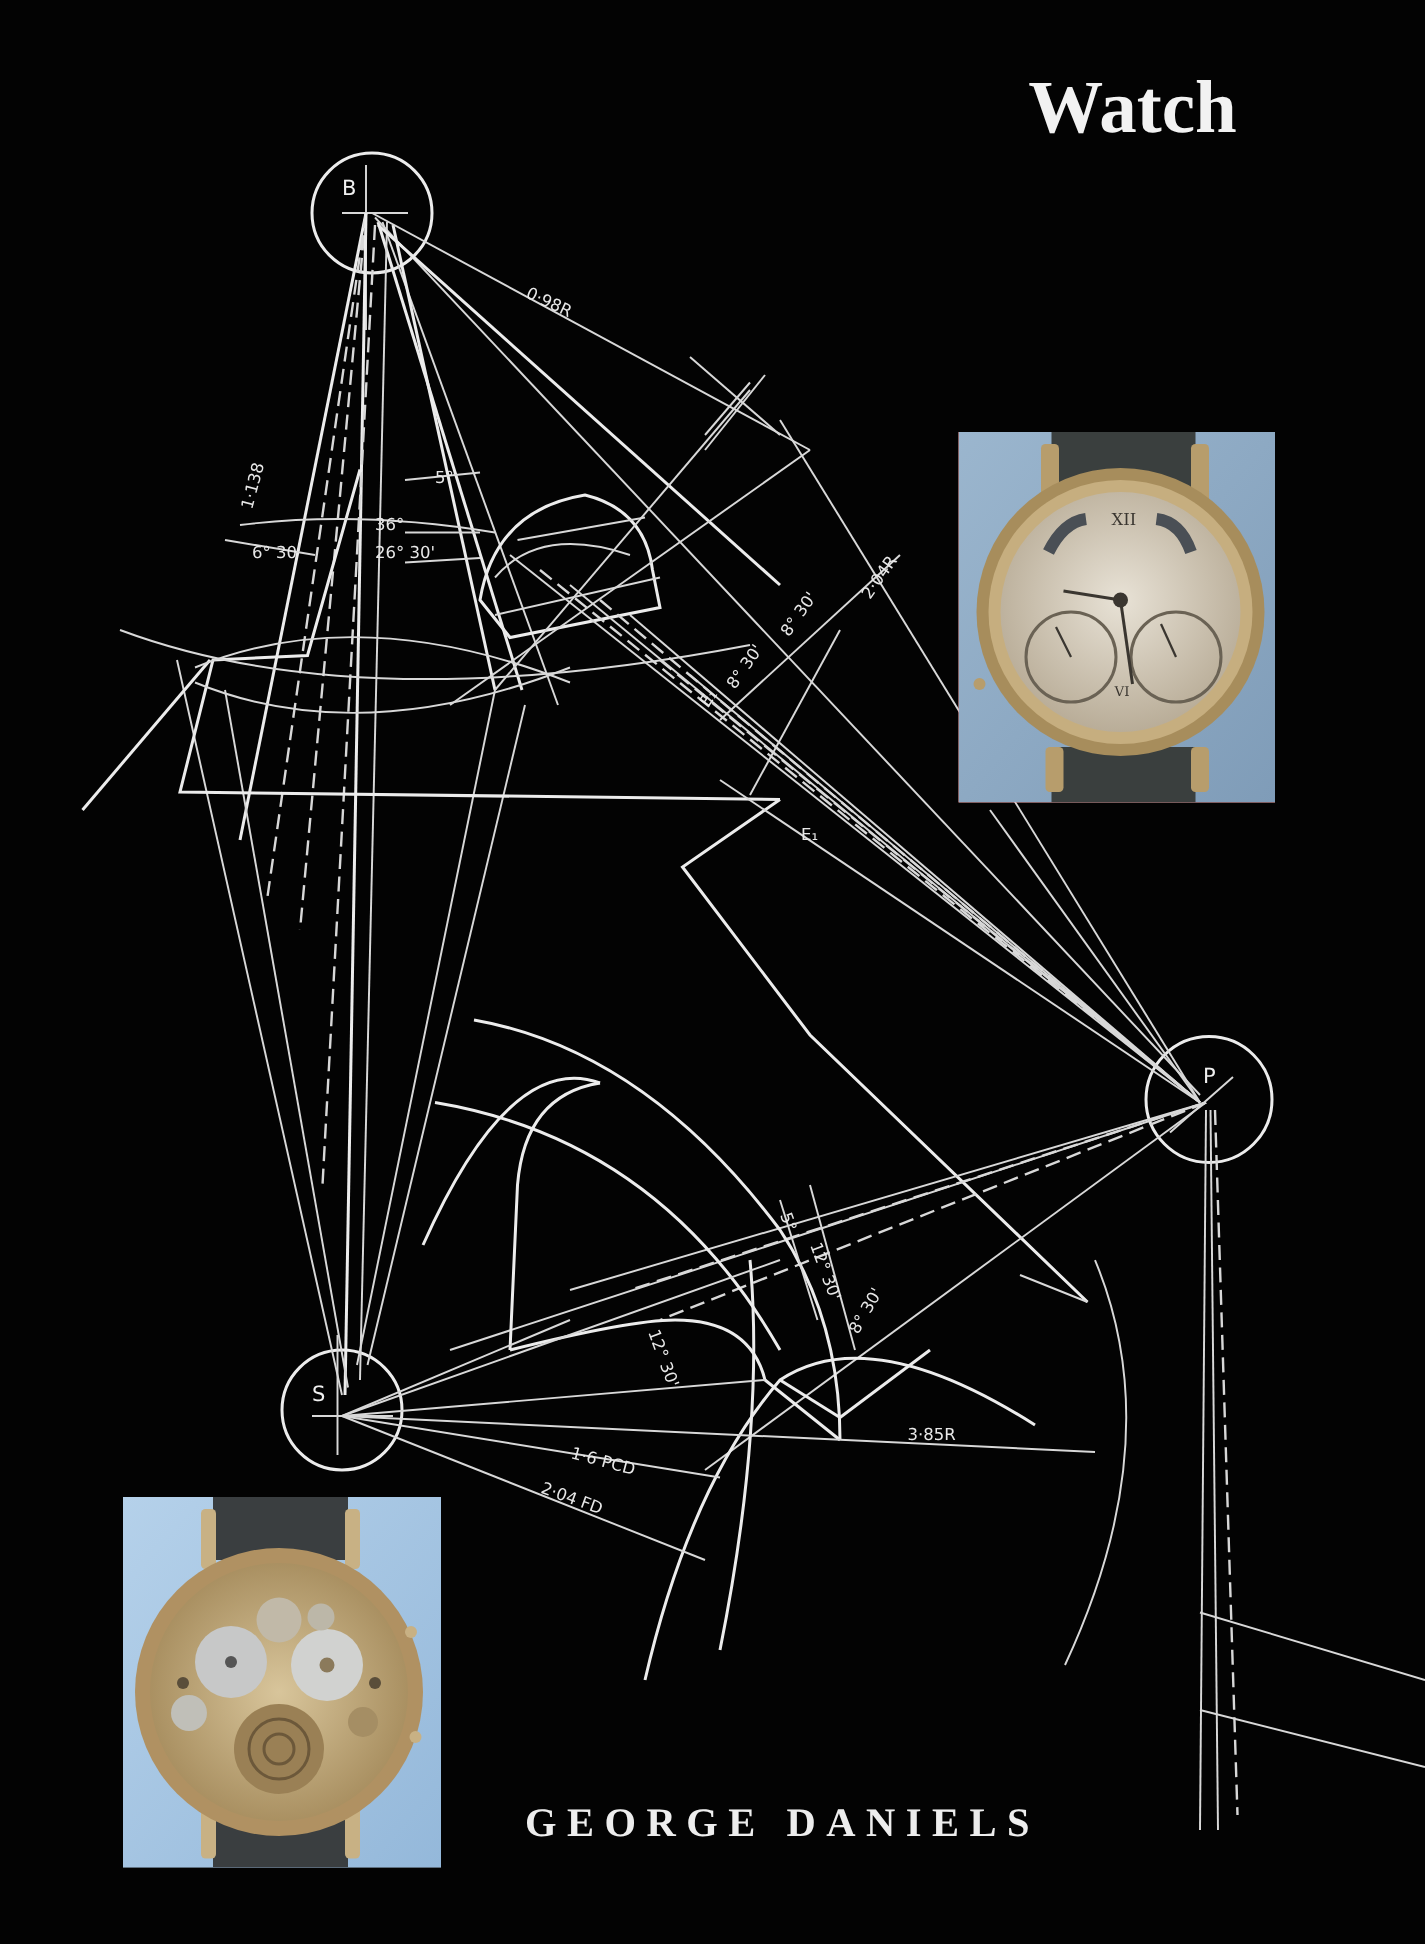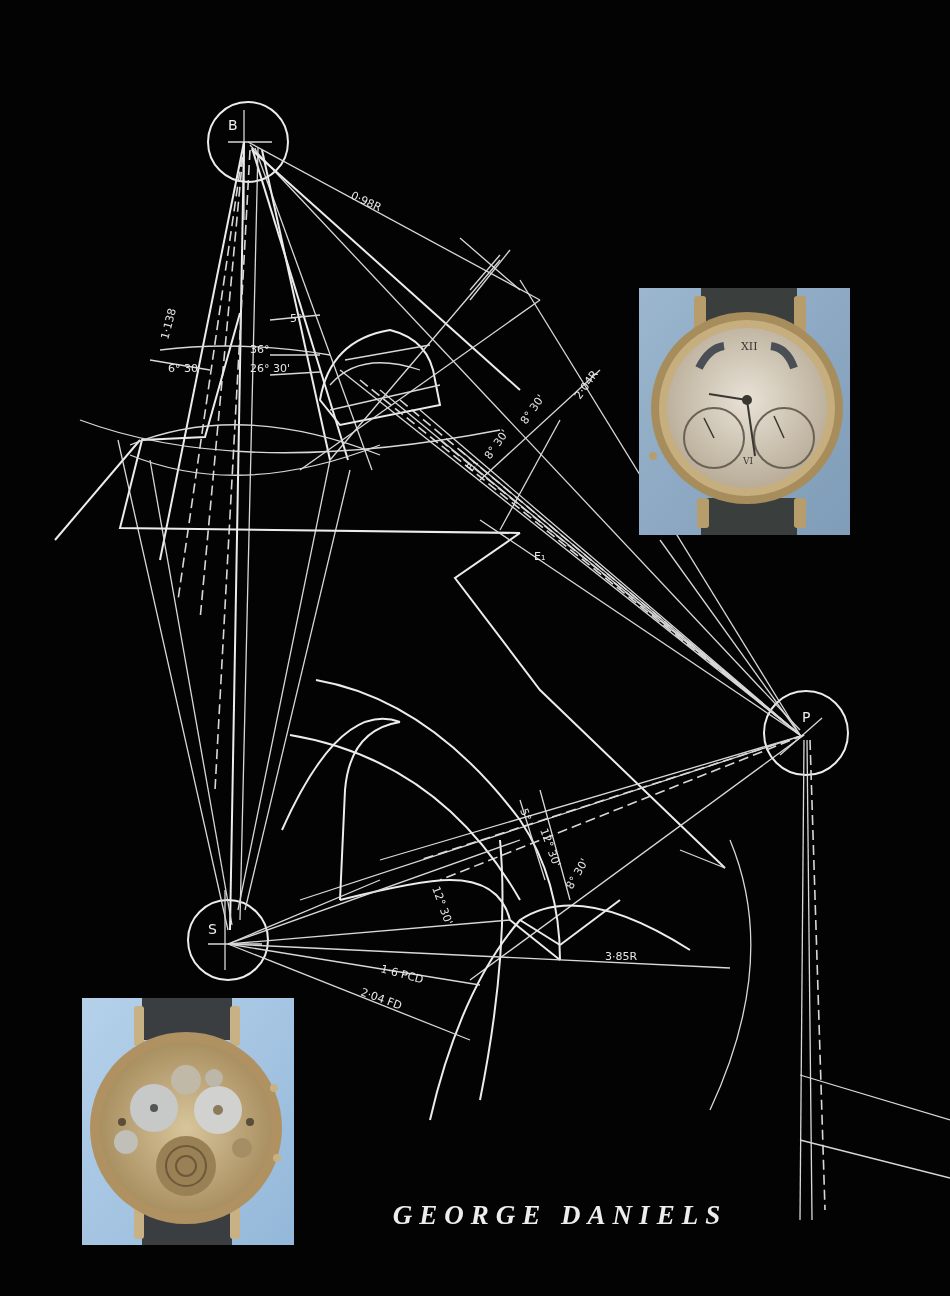--- a/index.html
+++ b/index.html
@@ -25,26 +25,25 @@
     color: #f2f2f2;
     font-weight: bold;
     font-size: 50px;
     line-height: 58px;
   }
   .title div { white-space: nowrap; }
 
   .author {
     position: absolute;
     left: 350px; top: 1200px; width: 420px;
-    text-align: center;
+    text-align: left;
     color: #ededed;
     font-size: 27px;
     letter-spacing: 7px;
     font-weight: bold;
-    font-style: italic;
   }
 
   .photo {
     position: absolute;
     overflow: hidden;
   }
   .photo-front {
     left: 639px; top: 288px; width: 211px; height: 247px;
     background: #fca5a5;
   }
@@ -200,20 +199,21 @@
       <text class="lbl" x="360" y="995" transform="rotate(20 360 995)">2·04 FD</text>
       <text class="lbl" x="605" y="960">3·85R</text>
       <text class="lbl" x="520" y="810" transform="rotate(70 520 810)">5°</text>
       <text class="lbl" x="540" y="830" transform="rotate(70 540 830)">12° 30'</text>
       <text class="lbl" x="432" y="888" transform="rotate(70 432 888)">12° 30'</text>
       <text class="lbl" x="572" y="890" transform="rotate(-60 572 890)">8° 30'</text>
     </g>
   </svg>
 
   <div class="title">
+    <div>Watch</div>
   </div>
 
   <div class="photo photo-front" aria-label="watch-dial-photo">
     <svg viewBox="0 0 211 247" xmlns="http://www.w3.org/2000/svg">
       <defs>
         <radialGradient id="dialg" cx="50%" cy="45%" r="55%">
           <stop offset="0%" stop-color="#e8e2d6"></stop>
           <stop offset="100%" stop-color="#b9ad98"></stop>
         </radialGradient>
         <linearGradient id="bgf" x1="0" y1="0" x2="1" y2="1">

